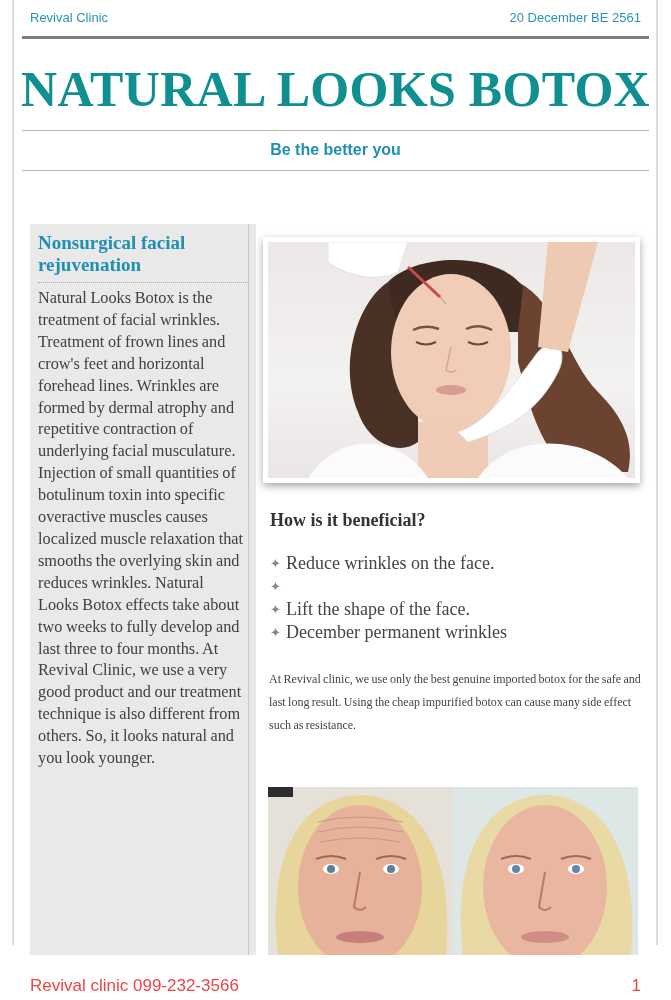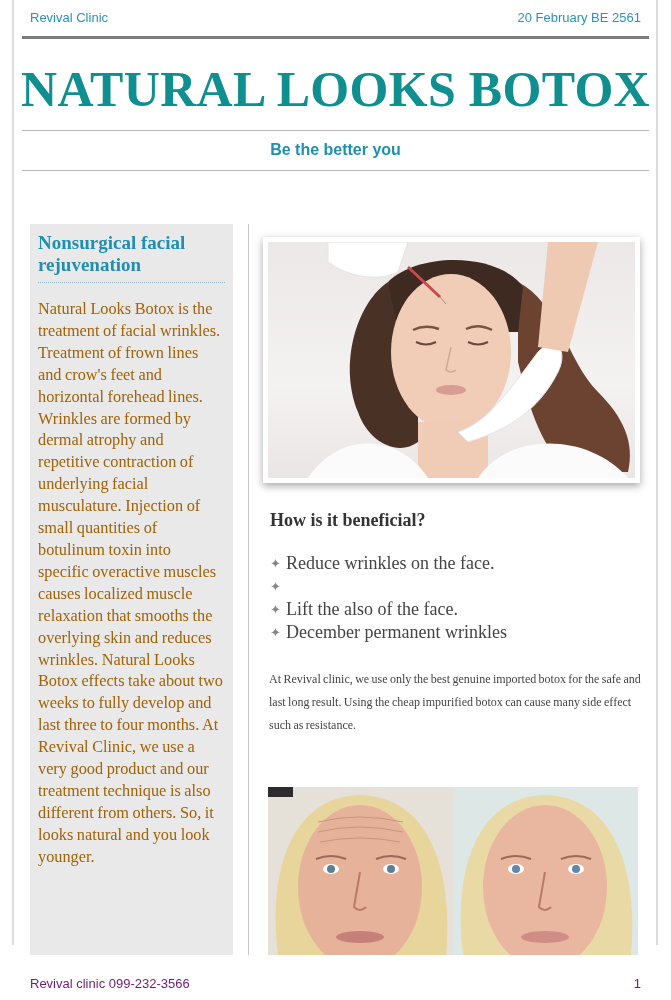--- a/index.html
+++ b/index.html
@@ -13,52 +13,52 @@
   .header-bar span { color: #2a93b5; font-size: 13px; font-family: "Liberation Sans", sans-serif; }
 
   .rule-thick { position: absolute; left: 22px; width: 627px; top: 36px; height: 3px; background: #7c7c7c; }
 
   .title { position: absolute; top: 58px; left: 0; width: 671px; text-align: center; font-family: "Liberation Serif", serif; color: #0f8f8f; font-size: 50px; letter-spacing: 0.3px; line-height: 62px; }
 
   .rule-thin1 { position: absolute; left: 22px; width: 627px; top: 130px; height: 1px; background: #b8b8b8; }
   .tagline { position: absolute; top: 141px; left: 0; width: 671px; text-align: center; color: #1f8fb3; font-size: 16px; font-weight: bold; }
   .rule-thin2 { position: absolute; left: 22px; width: 627px; top: 170px; height: 1px; background: #b8b8b8; }
 
-  .sidebar { position: absolute; left: 30px; top: 224px; width: 203px; height: 731px; background: #e9e9e9; padding: 8px 8px 16px 8px; }
+  .sidebar { position: absolute; left: 30px; top: 224px; width: 226px; height: 731px; background: #e9e9e9; padding: 8px 8px 16px 8px; }
   .sidebar-heading { font-family: "Liberation Serif", serif; font-weight: bold; color: #1f8fb3; font-size: 19px; line-height: 22px; }
   .sidebar-dots { margin-top: 6px; border-top: 1.5px dotted #8ab2c8; height: 0; }
-  .sidebar-body { margin-top: 15px; font-family: "Liberation Serif", serif; color: #a16207; font-size: 16.3px; line-height: 21.9px; word-spacing: -0.5px; }
+  .sidebar-body { margin-top: 4px; font-family: "Liberation Serif", serif; color: #404040; font-size: 16.3px; line-height: 21.9px; word-spacing: -0.5px; }
 
   .col-divider { position: absolute; left: 248px; top: 224px; width: 1px; height: 731px; background: #c8c8c8; }
 
   .photo-frame { position: absolute; left: 263px; top: 237px; width: 377px; height: 246px; background: #fff; padding: 5px; box-shadow: 0 3px 8px rgba(0,0,0,0.35); }
   .photo { width: 100%; height: 100%; position: relative; overflow: hidden; background: linear-gradient(180deg,#ece8e8 0%,#f4f1f1 60%,#ebe6e6 100%); }
 
   .benefit-heading { position: absolute; left: 270px; top: 510px; font-family: "Liberation Serif", serif; font-weight: bold; color: #333; font-size: 18px; }
   .benefit-list { position: absolute; left: 270px; top: 552px; list-style: none; font-family: "Liberation Serif", serif; color: #444; font-size: 18px; line-height: 23px; }
   .benefit-list li { display: flex; align-items: center; }
   .benefit-list .bullet { color: #888; font-size: 13px; width: 16px; display: inline-block; }
 
   .paragraph { position: absolute; left: 269px; top: 668px; width: 385px; font-family: "Liberation Serif", serif; color: #444; font-size: 12px; line-height: 23px; word-spacing: -0.6px; }
 
   .ba-photo { position: absolute; left: 268px; top: 787px; width: 370px; height: 168px; display: flex; overflow: hidden; }
   .ba-half { position: relative; width: 50%; height: 100%; overflow: hidden; }
 
   .footer { position: absolute; top: 976px; left: 30px; right: 30px; display: flex; justify-content: space-between; }
-  .footer span { color: #701a75; font-size: 13px; }
+  .footer span { color: #ef4444; font-size: 17px; }
 </style>
 </head>
 <body>
 
 <div class="page-border-left"></div>
 <div class="page-border-right"></div>
 
 <div class="header-bar">
   <span>Revival Clinic</span>
-  <span>20 February BE 2561</span>
+  <span>20 December BE 2561</span>
 </div>
 <div class="rule-thick"></div>
 
 <h1 class="title">NATURAL LOOKS BOTOX</h1>
 <div class="rule-thin1"></div>
 <div class="tagline">Be the better you</div>
 <div class="rule-thin2"></div>
 
 <aside class="sidebar">
   <h2 class="sidebar-heading">Nonsurgical facial rejuvenation</h2>
@@ -105,21 +105,21 @@
 <ul class="benefit-list">
   <li>
       <span class="bullet">✦</span>
       <span>Reduce wrinkles on the face.</span>
     </li>
   <li>
       <span class="bullet">✦</span>
     </li>
   <li>
       <span class="bullet">✦</span>
-      <span>Lift the also of the face.</span>
+      <span>Lift the shape of the face.</span>
     </li>
   <li>
       <span class="bullet">✦</span>
       <span>December permanent wrinkles</span>
     </li>
 </ul>
 
 <p class="paragraph">At Revival clinic, we use only the best genuine imported botox for the safe and last long result. Using the cheap impurified botox can cause many side effect such as resistance.</p>
 
 <div class="ba-photo" title="Before and after botox comparison">

